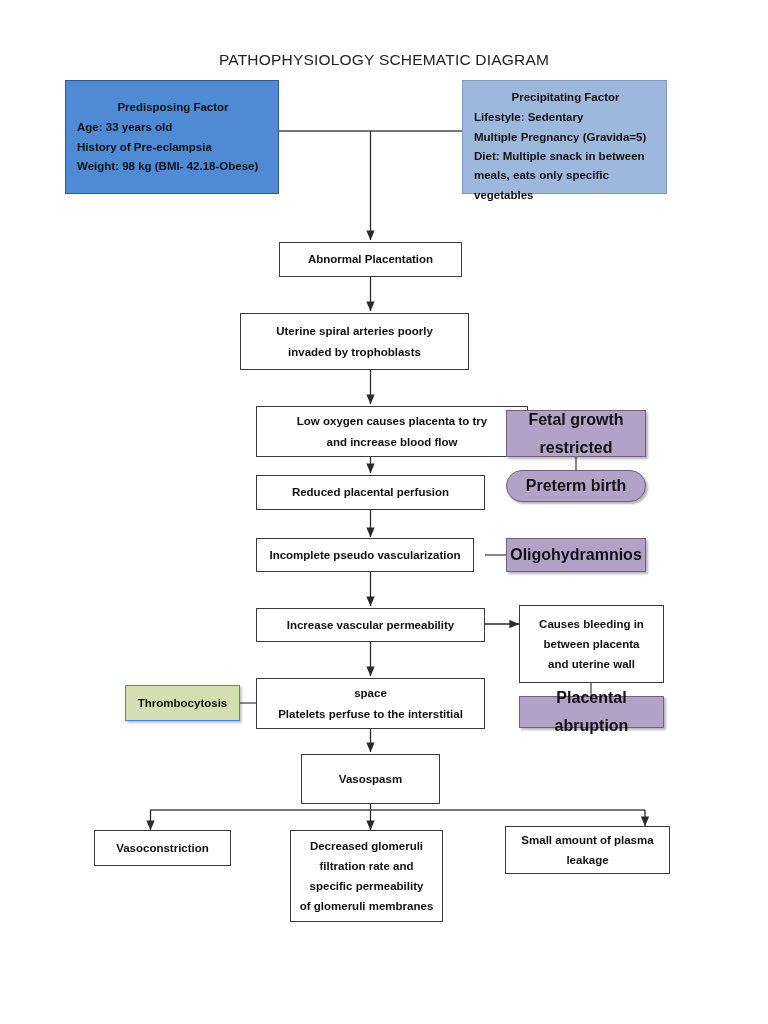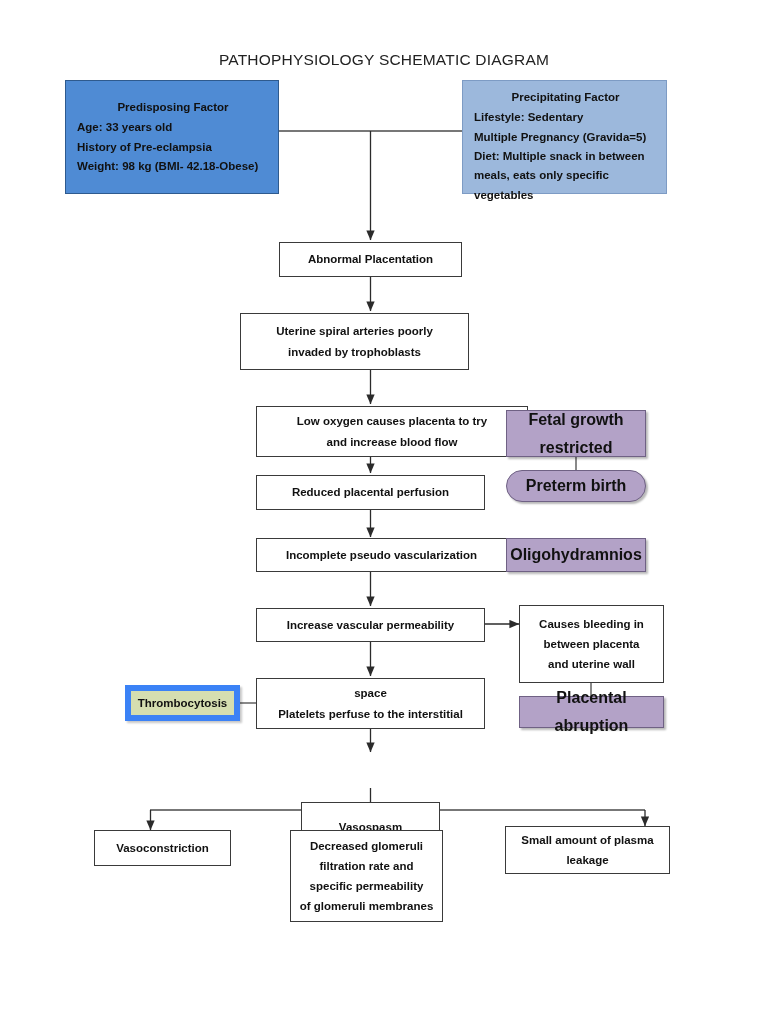--- a/index.html
+++ b/index.html
@@ -91,21 +91,21 @@
     background: #b3a2c7;
     border: 1px solid #6f6184;
     font-size: 16px;
     line-height: 1.75;
     box-shadow: 2px 2px 2px rgba(0,0,0,0.28);
   }
 
   
   .node.lab {
     background: #d5deb0;
-    border: 6px solid #3b82f6;
+    border: 1px solid #3b82f6;
     font-size: 11.5px;
     line-height: 1.75;
     box-shadow: 2px 2px 2px rgba(0,0,0,0.22);
   }
 </style>
 </head>
 <body>
 
 <div id="page">
 
@@ -173,34 +173,34 @@
 
   <div class="node process" style="left:256px; top:406px; width:272px; height:51px;">
     <span class="line">Low oxygen causes placenta to try</span>
     <span class="line">and increase blood flow</span>
   </div>
 
   <div class="node process" style="left:256px; top:475px; width:229px; height:35px;">
     <span class="line">Reduced placental perfusion</span>
   </div>
 
-  <div class="node process" style="left:256px; top:538px; width:251px; height:34px;">
+  <div class="node process" style="left:256px; top:538px; width:218px; height:34px;">
     <span class="line">Incomplete pseudo vascularization</span>
   </div>
 
   <div class="node process" style="left:256px; top:608px; width:229px; height:34px;">
     <span class="line">Increase vascular permeability</span>
   </div>
 
   <div class="node process" style="left:256px; top:678px; width:229px; height:51px;">
     <span class="line">space</span>
     <span class="line">Platelets perfuse to the interstitial</span>
   </div>
 
-  <div class="node process" style="left:301px; top:754px; width:139px; height:50px;margin-top:48px;">
+  <div class="node process" style="left:301px; top:754px; width:139px; height:50px;">
     <span class="line">Vasospasm</span>
   </div>
 
   <div class="node outcome" style="left:506px; top:410px; width:140px; height:47px;">
     <span class="line">Fetal growth</span>
     <span class="line">restricted</span>
   </div>
 
   <div class="node outcome" style="left:506px; top:470px; width:140px; height:32px;border-radius:16px;">
     <span class="line">Preterm birth</span>

